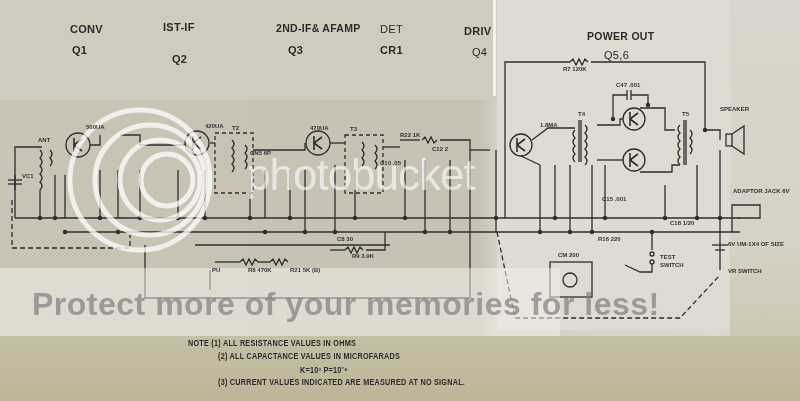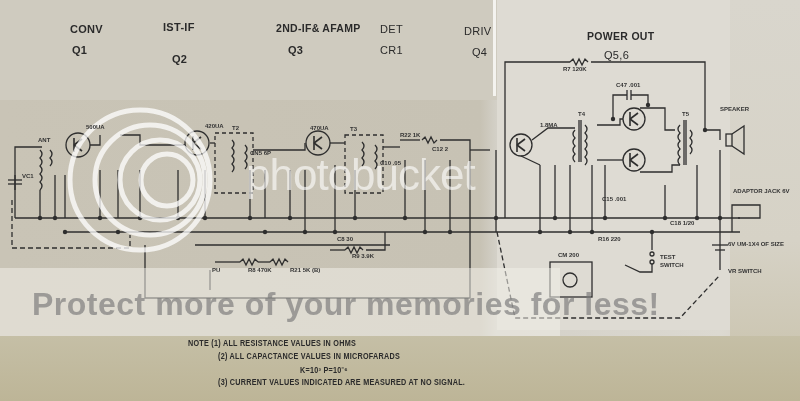--- a/index.html
+++ b/index.html
@@ -229,22 +229,22 @@
 
 <div class="watermark-band"></div>
 
 <div class="label" style="left:62px;top:23px;margin-left:8px;">CONV</div>
 <div class="label" style="left:72px;top:44px;">Q1</div>
 <div class="label" style="left:163px;top:21px;">IST-IF</div>
 <div class="label" style="left:172px;top:43px;margin-top:10px;">Q2</div>
 <div class="label" style="left:264px;top:22px;font-size:10.5px;margin-left:12px;">2ND-IF&amp; AFAMP</div>
 <div class="label" style="left:288px;top:44px;">Q3</div>
 <div class="label" style="left:380px;top:23px;font-weight:normal;">DET</div>
-<div class="label" style="left:380px;top:44px;font-weight:normal;">CR1</div>
-<div class="label" style="left:464px;top:25px;font-weight:normal;">DRIV</div>
+<div class="label" style="left:380px;top:44px;font-weight:bold;">CR1</div>
+<div class="label" style="left:464px;top:25px;font-weight:bold;">DRIV</div>
 <div class="label" style="left:472px;top:46px;font-weight:normal;">Q4</div>
 <div class="label" style="left:587px;top:30px;font-size:10.5px;">POWER OUT</div>
 <div class="label" style="left:604px;top:49px;font-weight:normal;">Q5,6</div>
 
 <div class="small" style="left:38px;top:137px;">ANT</div>
 <div class="small" style="left:22px;top:173px;">VC1</div>
 <div class="small" style="left:86px;top:124px;">500UA</div>
 <div class="small" style="left:205px;top:123px;">420UA</div>
 <div class="small" style="left:232px;top:125px;">T2</div>
 <div class="small" style="left:250px;top:150px;">CN5 6P</div>

